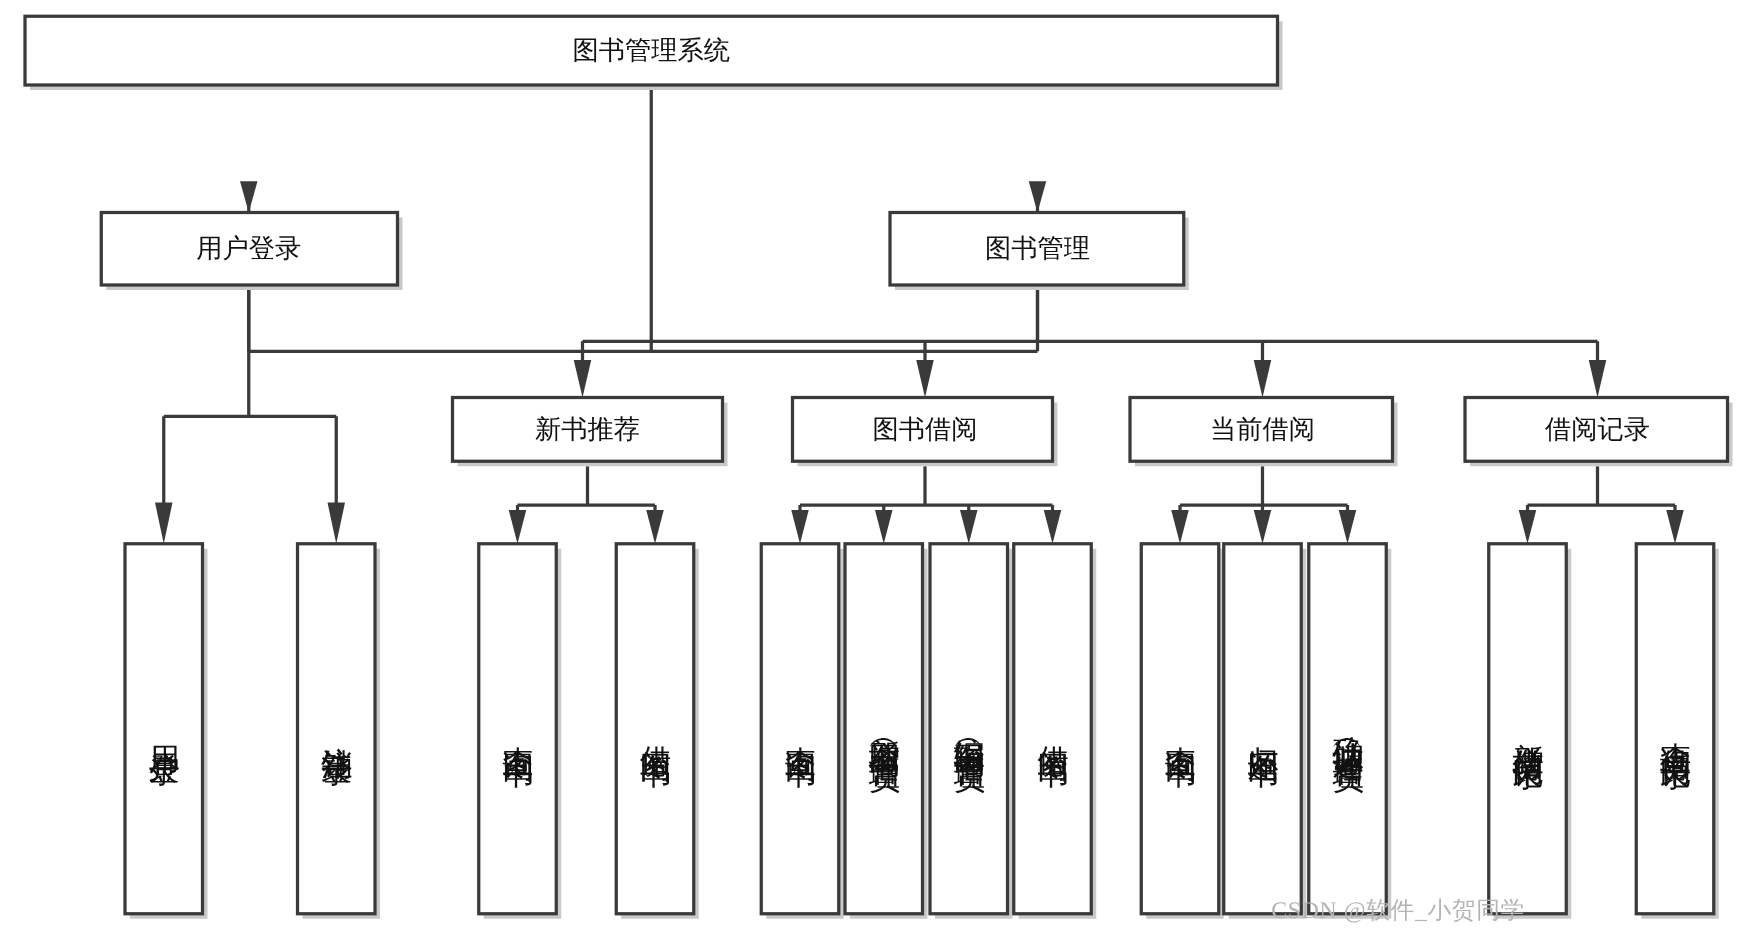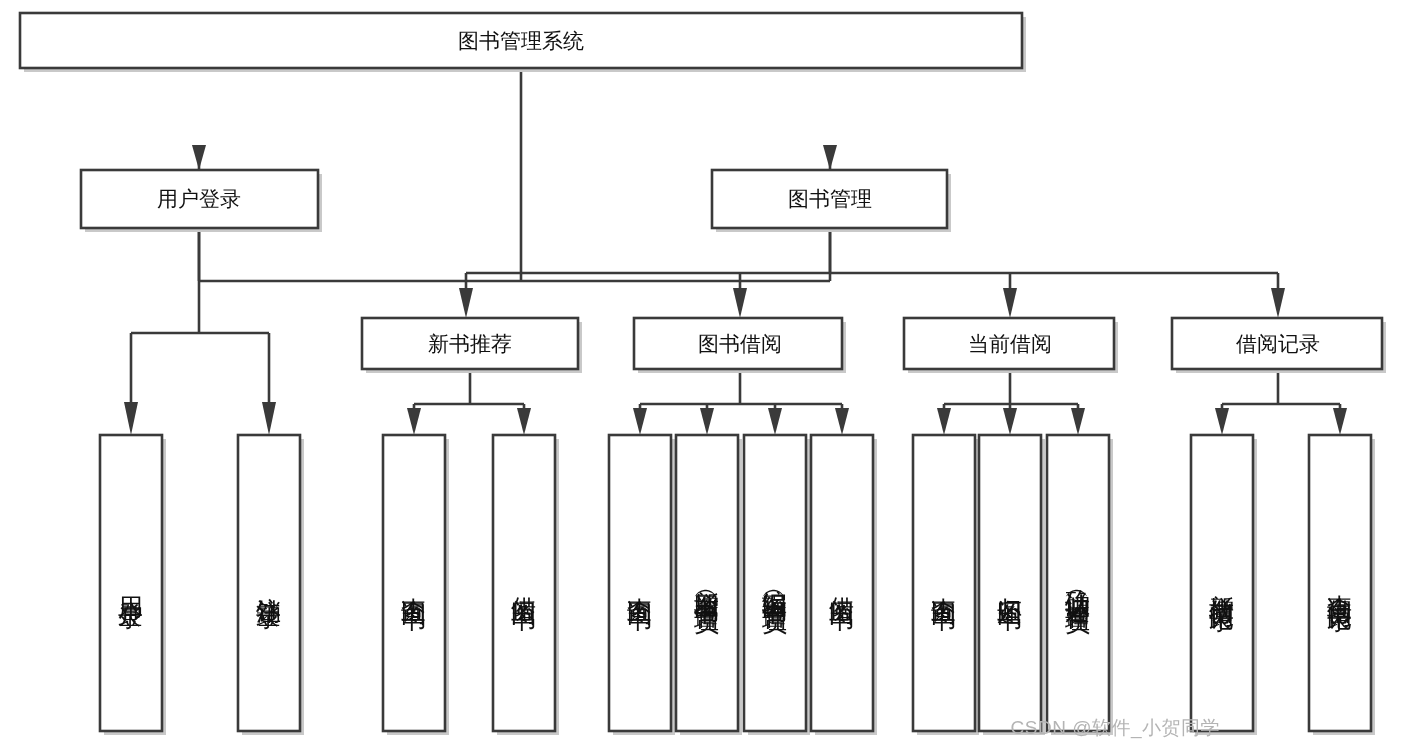--- a/index.html
+++ b/index.html
@@ -67,21 +67,21 @@
     line-height: 1.12;
     letter-spacing: 3px;
     color: #111111;
     white-space: nowrap;
     text-align: center;
   }
   .watermark {
     position: absolute;
     right: 8px;
     bottom: 6px;
-    font-family: Liberation Sans, sans-serif;
+    font-family: Liberation Serif, serif;
     font-size: 19px;
     color: #b4b4b4;
     letter-spacing: 0.5px;
     white-space: nowrap;
     user-select: none;
   }
 </style>
 </head>
 <body>
 

